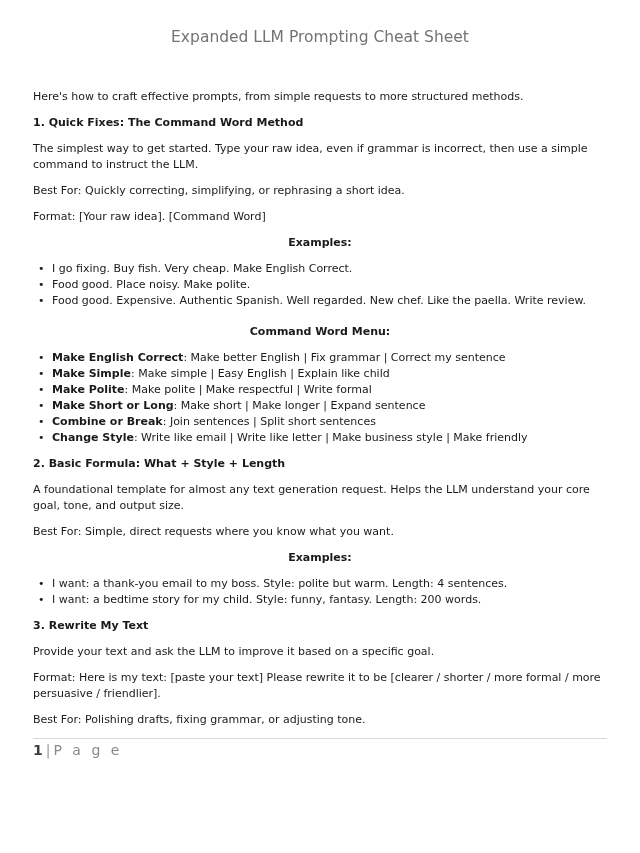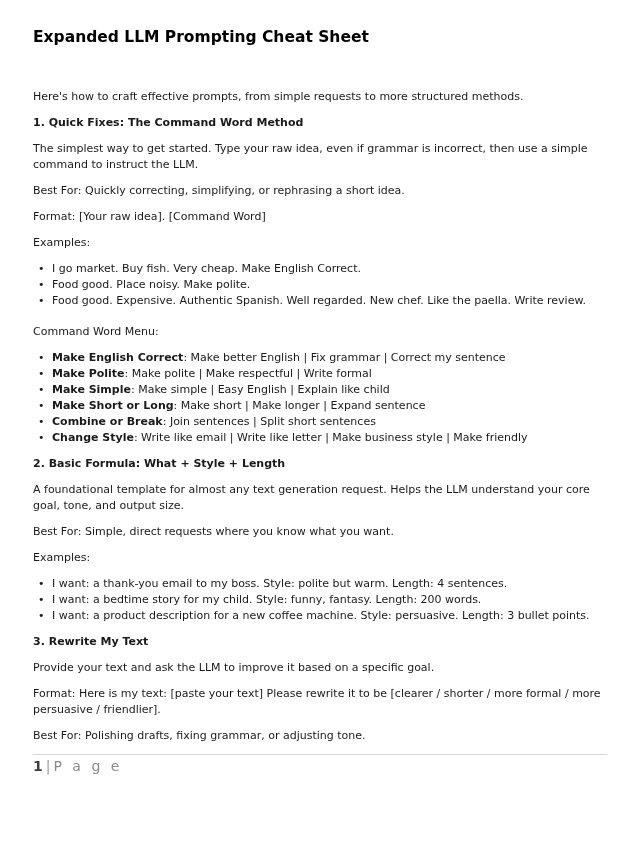--- a/index.html
+++ b/index.html
@@ -12,34 +12,34 @@
     font-family:"DejaVu Sans","Liberation Sans",sans-serif;
     font-size:11px;
     line-height:16px;
     color:#1a1a1a;
     overflow:hidden;
     position:relative;
   }
   .title{
     font-size:15.5px;
     line-height:19px;
-    font-weight:bold;
-    text-align:left;
+    font-weight:normal;
+    text-align:center;
     margin:0 0 42px 0;
-    color:#000000;
+    color:#737373;
   }
   p{margin:0 0 10px 0;}
   h2{
     font-size:11px;
     line-height:16px;
     font-weight:bold;
     margin:0 0 10px 0;
     color:#1a1a1a;
   }
-  .label-bold{font-weight:normal;}
+  .label-bold{font-weight:bold;text-align:center;}
   .mb-lg{}
   ul.list{
     list-style:none;
     margin:0 0 10px 0;
     padding:0;
   }
   ul.list.gap-lg{margin-bottom:15px;}
   ul.list li{
     position:relative;
     padding-left:19px;
@@ -78,42 +78,41 @@
   <h1 class="title">Expanded LLM Prompting Cheat Sheet</h1>
 
   <p>Here's how to craft effective prompts, from simple requests to more structured methods.</p>
 
   <h2>1. Quick Fixes: The Command Word Method</h2>
   <p>The simplest way to get started. Type your raw idea, even if grammar is incorrect, then use a simple command to instruct the LLM.</p>
   <p>Best For: Quickly correcting, simplifying, or rephrasing a short idea.</p>
   <p>Format: [Your raw idea]. [Command Word]</p>
   <p class="label-bold">Examples:</p>
   <ul class="list gap-lg">
-    <li>I go market. Buy fish. Very cheap. Make English Correct.</li>
+    <li>I go fixing. Buy fish. Very cheap. Make English Correct.</li>
     <li>Food good. Place noisy. Make polite.</li>
     <li>Food good. Expensive. Authentic Spanish. Well regarded. New chef. Like the paella. Write review.</li>
   </ul>
   <p class="label-bold mb-lg">Command Word Menu:</p>
   <ul class="list">
     <li><span class="b">Make English Correct</span><span>: Make better English | Fix grammar | Correct my sentence</span></li>
+    <li><span class="b">Make Simple</span><span>: Make simple | Easy English | Explain like child</span></li>
     <li><span class="b">Make Polite</span><span>: Make polite | Make respectful | Write formal</span></li>
-    <li><span class="b">Make Simple</span><span>: Make simple | Easy English | Explain like child</span></li>
     <li><span class="b">Make Short or Long</span><span>: Make short | Make longer | Expand sentence</span></li>
     <li><span class="b">Combine or Break</span><span>: Join sentences | Split short sentences</span></li>
     <li><span class="b">Change Style</span><span>: Write like email | Write like letter | Make business style | Make friendly</span></li>
   </ul>
 
   <h2>2. Basic Formula: What + Style + Length</h2>
   <p>A foundational template for almost any text generation request. Helps the LLM understand your core goal, tone, and output size.</p>
   <p>Best For: Simple, direct requests where you know what you want.</p>
   <p class="label-bold">Examples:</p>
   <ul class="list">
     <li>I want: a thank-you email to my boss. Style: polite but warm. Length: 4 sentences.</li>
     <li>I want: a bedtime story for my child. Style: funny, fantasy. Length: 200 words.</li>
-    <li>I want: a product description for a new coffee machine. Style: persuasive. Length: 3 bullet points.</li>
   </ul>
 
   <h2>3. Rewrite My Text</h2>
   <p>Provide your text and ask the LLM to improve it based on a specific goal.</p>
   <p>Format: Here is my text: [paste your text] Please rewrite it to be [clearer / shorter / more formal / more persuasive / friendlier].</p>
   <p>Best For: Polishing drafts, fixing grammar, or adjusting tone.</p>
 
   <div class="footer-rule"></div>
   <div class="footer">
     <span class="pg-num">1</span><span class="pg-sep">|</span><span class="pg-label">P a g e</span>

